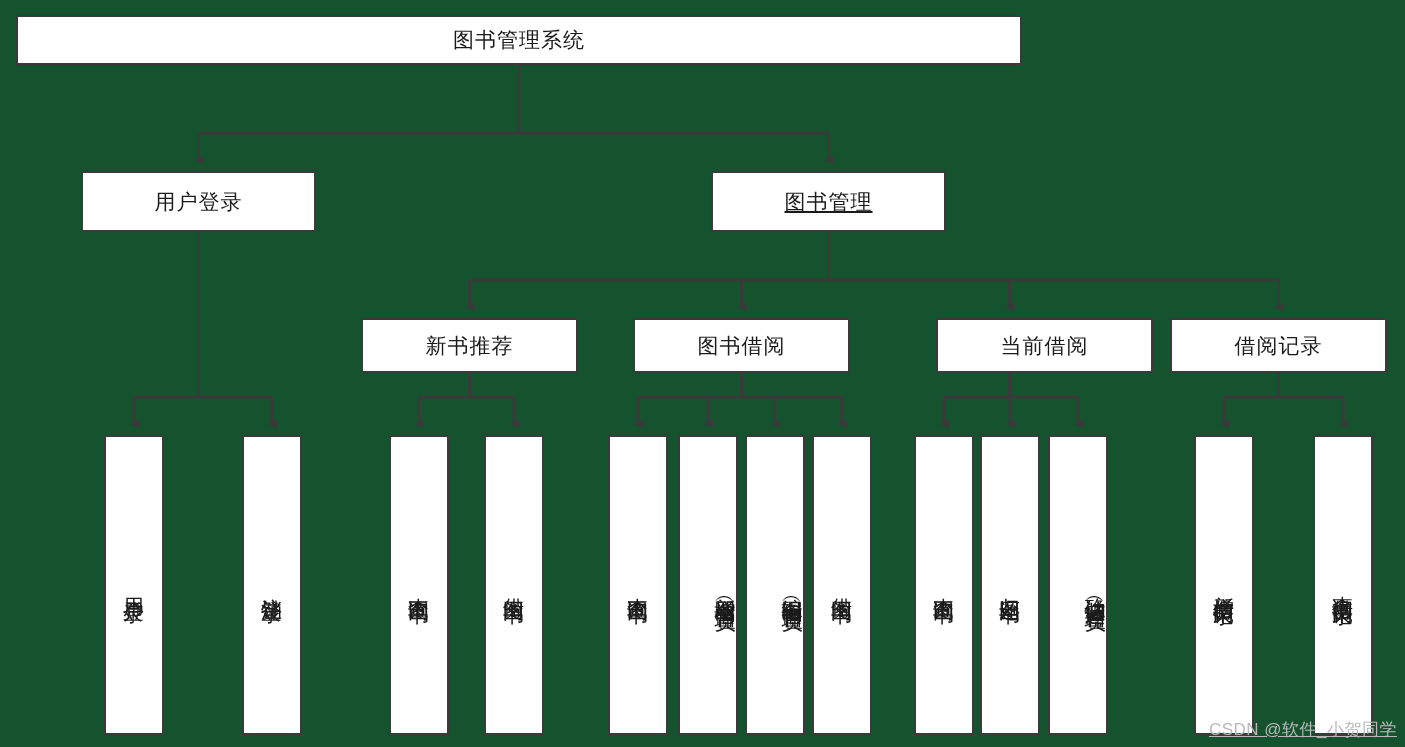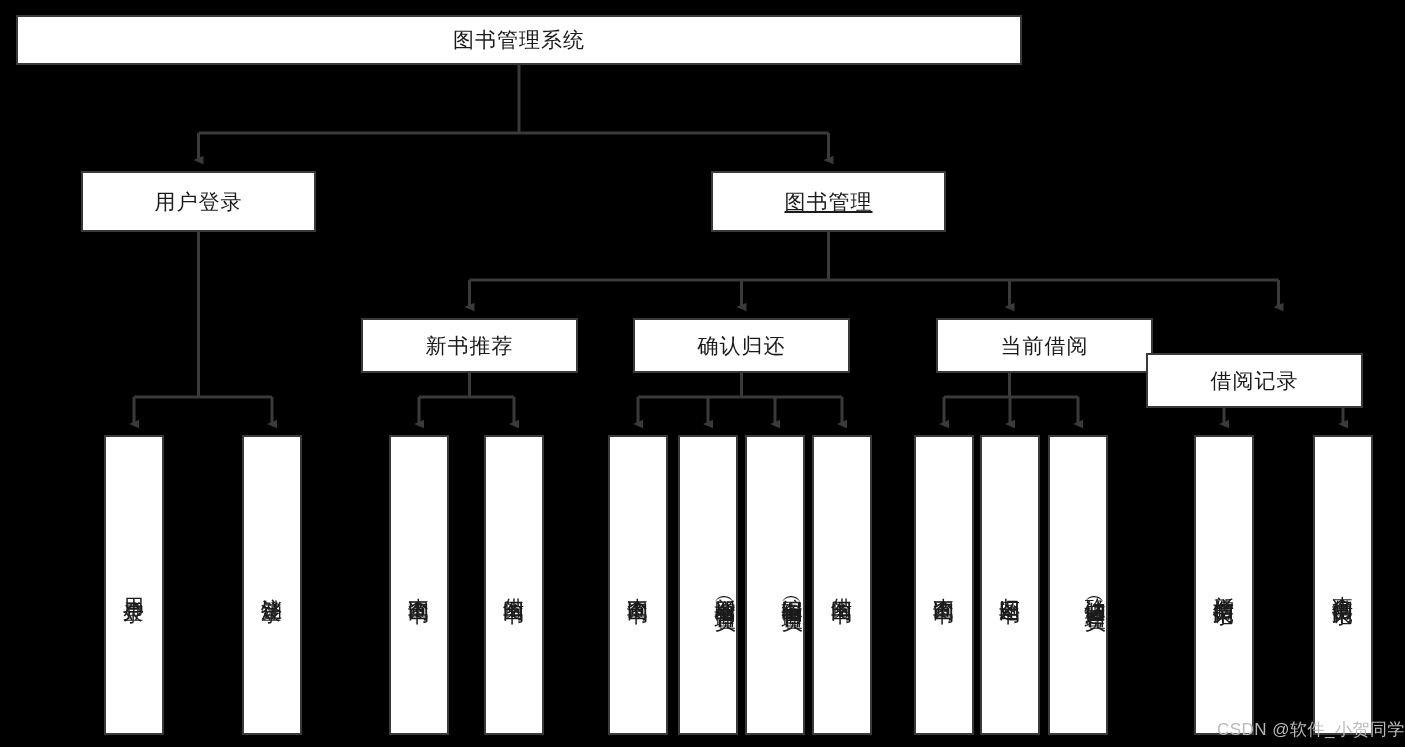--- a/index.html
+++ b/index.html
@@ -7,21 +7,21 @@
     padding: 0;
     background: #ffffff;
   }
   body {
     font-family: "Liberation Sans", "DejaVu Sans", sans-serif;
   }
   #canvas {
     position: relative;
     width: 1405px;
     height: 747px;
-    background: #000000;
+    background: #14532d;
     overflow: hidden;
   }
   #edges {
     position: absolute;
     left: 0;
     top: 0;
     width: 1405px;
     height: 747px;
     pointer-events: none;
   }
@@ -49,26 +49,27 @@
     justify-content: center;
     padding-top: 10px;
     white-space: nowrap;
   }
   .node-v.mid {
     align-items: center;
     padding-top: 0;
   }
   #watermark {
     position: absolute;
-    right: 0;
+    right: 8px;
     bottom: 6px;
     font-size: 17px;
     color: #b9b9b9;
     letter-spacing: 0.5px;
     white-space: nowrap;
+    text-decoration: underline;
   }
 </style>
 </head>
 <body>
 
 <div id="canvas">
 
   <svg id="edges" viewBox="0 0 1405 747">
     <defs>
       <marker id="arrow" markerWidth="10" markerHeight="10" refX="4.2" refY="5" orient="auto" markerUnits="userSpaceOnUse">
@@ -119,26 +120,26 @@
       <div class="node node-h" style="left: 81px; top: 171px; width: 235px; height: 61px;">
         <span>用户登录</span>
       </div>
       <div class="node node-h" style="left: 711px; top: 171px; width: 235px; height: 61px; text-decoration: underline;">
         <span>图书管理</span>
       </div>
       <div class="node node-h" style="left: 361px; top: 318px; width: 217px; height: 55px;">
         <span>新书推荐</span>
       </div>
       <div class="node node-h" style="left: 633px; top: 318px; width: 217px; height: 55px;">
-        <span>确认归还</span>
+        <span>图书借阅</span>
       </div>
       <div class="node node-h" style="left: 901px; top: 318px; width: 217px; height: 55px; margin-left: 35px;">
         <span>当前借阅</span>
       </div>
-      <div class="node node-h" style="left: 1146px; top: 318px; width: 217px; height: 55px; margin-top: 35px;">
+      <div class="node node-h" style="left: 1170px; top: 318px; width: 217px; height: 55px;">
         <span>借阅记录</span>
       </div>
       <div class="node node-v mid" style="left: 104px; top: 435px; width: 60px; height: 300px;">
         <span>用户登录</span>
       </div>
       <div class="node node-v mid" style="left: 242px; top: 435px; width: 60px; height: 300px;">
         <span>注销登录</span>
       </div>
       <div class="node node-v mid" style="left: 389px; top: 435px; width: 60px; height: 300px;">
         <span>查询图书</span>

